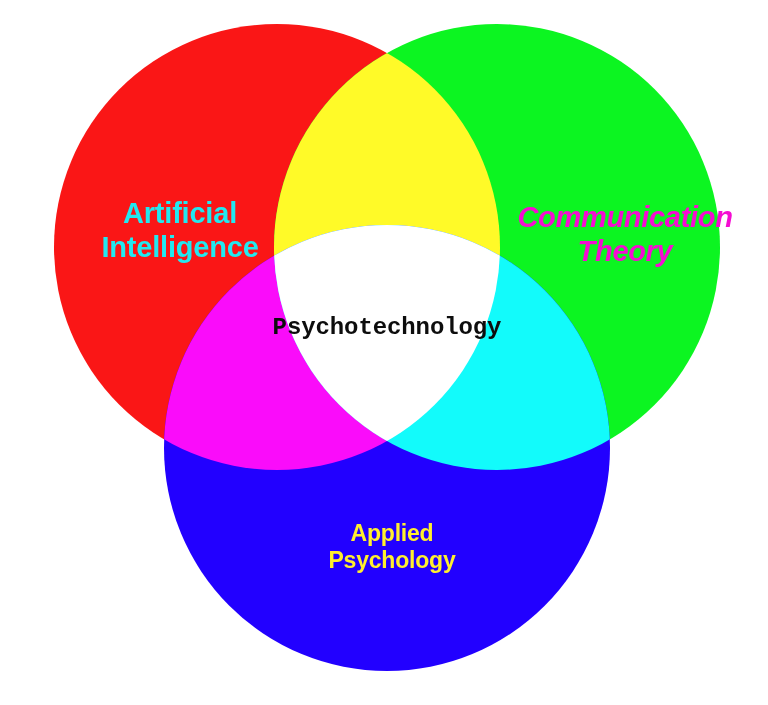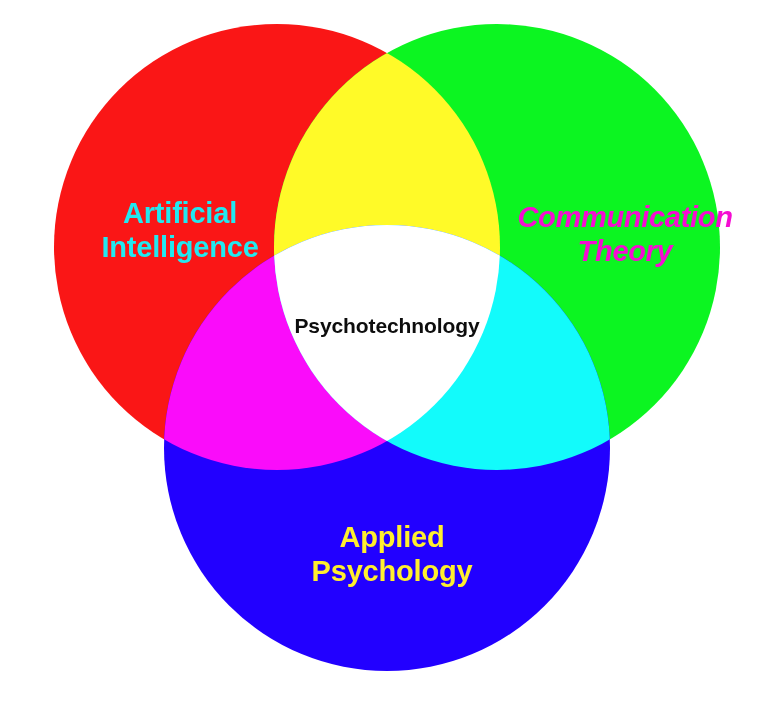--- a/index.html
+++ b/index.html
@@ -48,29 +48,30 @@
     left: 484px;
     top: 200px;
     width: 282px;
     font-size: 29px;
     letter-spacing: -0.3px;
   }
   #label-ap {
     left: 272px;
     top: 520px;
     width: 240px;
-    font-size: 29px;
+    font-size: 23px;
     letter-spacing: -0.2px;
   }
   #label-center {
     left: 262px;
     top: 314px;
     width: 250px;
-    font-size: 21px;
+    font-size: 24px;
     letter-spacing: -0.1px;
+    font-family: Liberation Mono, monospace;
   }
 </style>
 </head>
 <body>
 
 <div id="venn-stage" style="background: rgb(255, 255, 255); width: 768px; height: 705px;">
 
   <svg id="venn-svg" viewBox="0 0 768 705" xmlns="http://www.w3.org/2000/svg">
     <defs>
       <clipPath id="clip-red">

